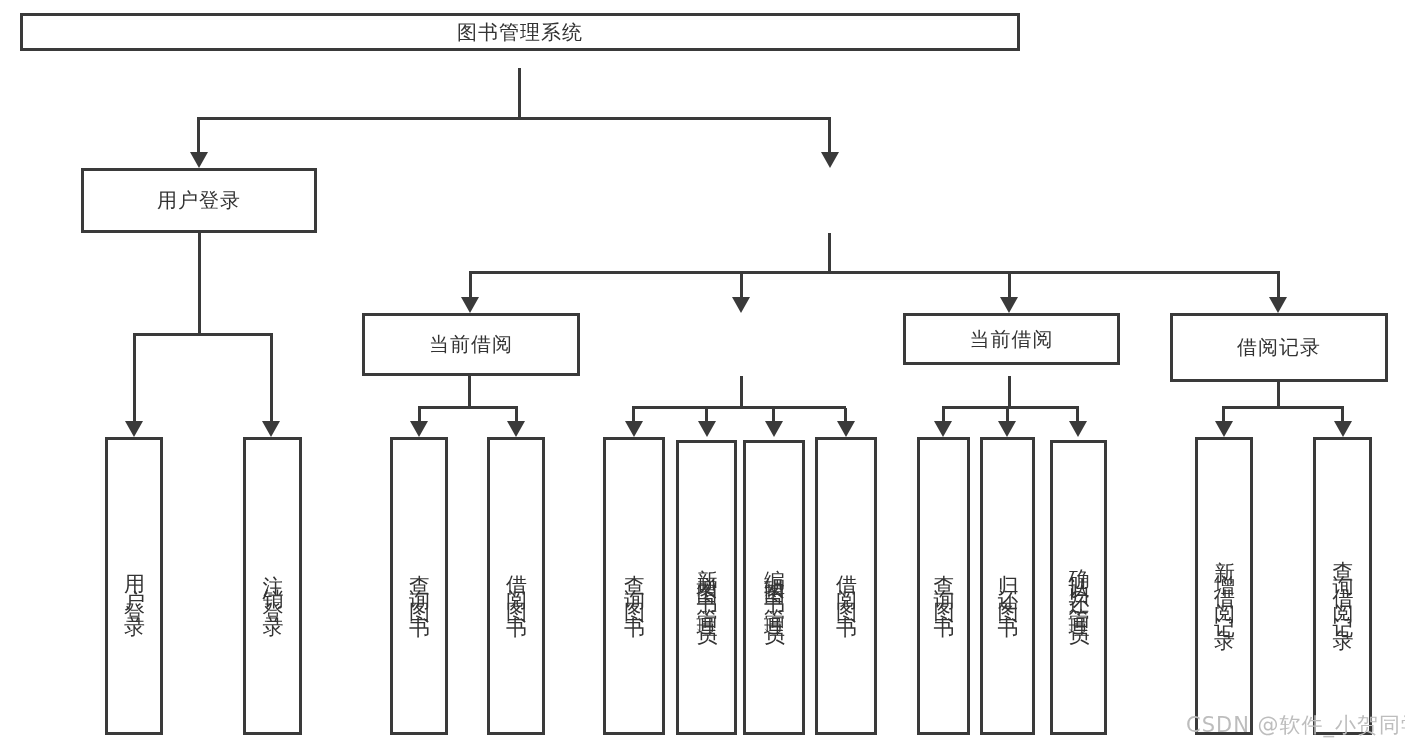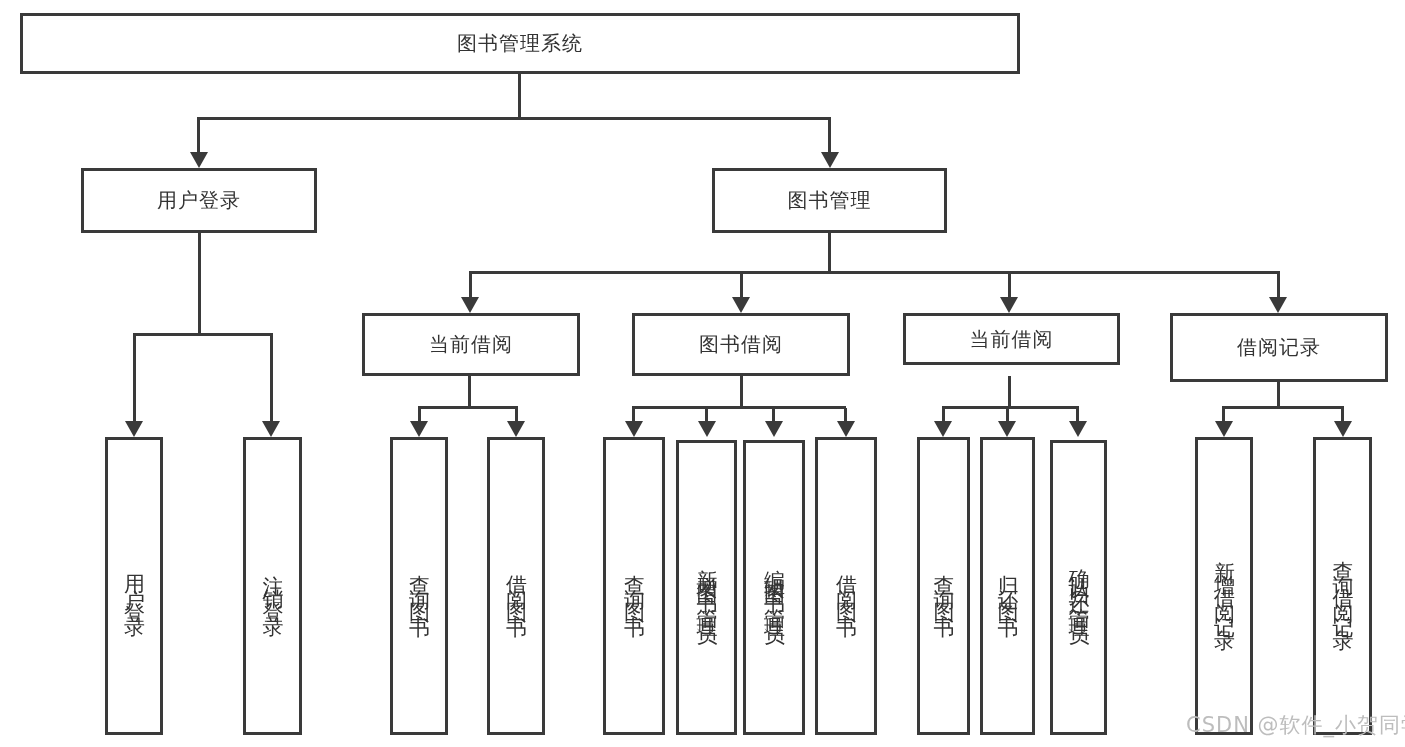--- a/index.html
+++ b/index.html
@@ -25,21 +25,21 @@
     position:absolute;width:0;height:0;z-index:1;
     border-left:9px solid transparent;border-right:9px solid transparent;
     border-top:16px solid #3a3a3a;
   }
   .watermark{
     position:absolute;left:1186px;top:711px;z-index:5;
     font-size:21px;color:#bdbdbd;letter-spacing:1px;white-space:nowrap;
   }
 
   
-  #n-root{left:20px;top:13px;width:1000px;height:61px;}
+  #n-root{left:20px;top:13px;width:1000px;height:38px;}
   #n-user-login{left:81px;top:168px;width:236px;height:65px;}
   #n-book-mgmt{left:712px;top:168px;width:235px;height:65px;}
   #n-new-book{left:362px;top:313px;width:218px;height:63px;}
   #n-book-borrow{left:632px;top:313px;width:218px;height:63px;}
   #n-current-borrow{left:903px;top:313px;width:217px;height:52px;}
   #n-borrow-record{left:1170px;top:313px;width:218px;height:69px;}
   #n-leaf-login{left:105px;top:437px;width:58px;height:298px;}
   #n-leaf-logout{left:243px;top:437px;width:59px;height:298px;}
   #n-leaf-query1{left:390px;top:437px;width:58px;height:298px;}
   #n-leaf-borrow1{left:487px;top:437px;width:58px;height:298px;}
@@ -168,30 +168,24 @@
   <div class="arr" id="a-br1"></div>
   <div class="arr" id="a-br2"></div>
 
   <div class="box hbox" id="n-root">
     <span>图书管理系统</span>
   </div>
 
   <div class="box hbox" id="n-user-login">
     <span>用户登录</span>
   </div>
-  <div class="box hbox" id="n-book-mgmt">
-    <span>图书管理</span>
-  </div>
 
   <div class="box hbox" id="n-new-book">
     <span>当前借阅</span>
   </div>
-  <div class="box hbox" id="n-book-borrow">
-    <span>图书借阅</span>
-  </div>
   <div class="box hbox" id="n-current-borrow">
     <span>当前借阅</span>
   </div>
   <div class="box hbox" id="n-borrow-record">
     <span>借阅记录</span>
   </div>
 
   <div class="box" id="n-leaf-login">
     <span class="vtext">用户登录</span>
   </div>

